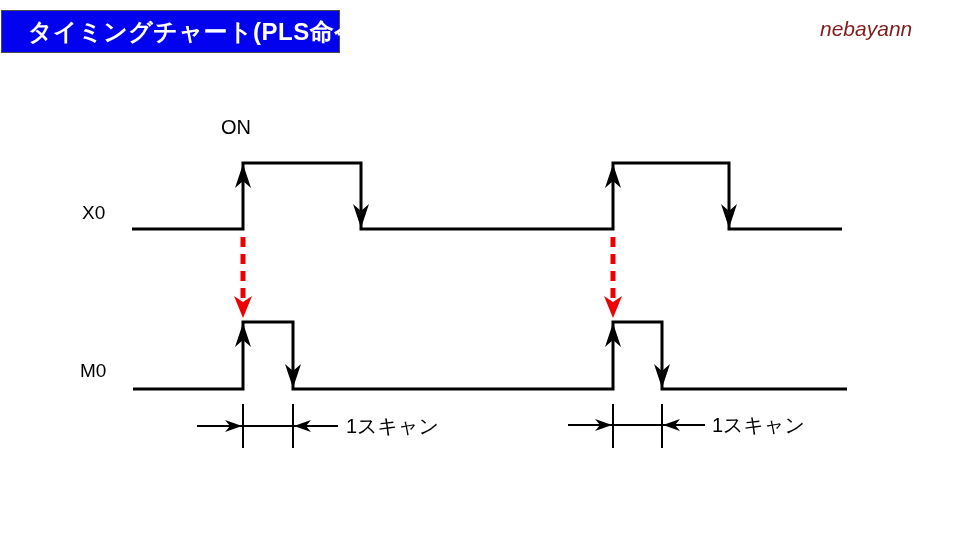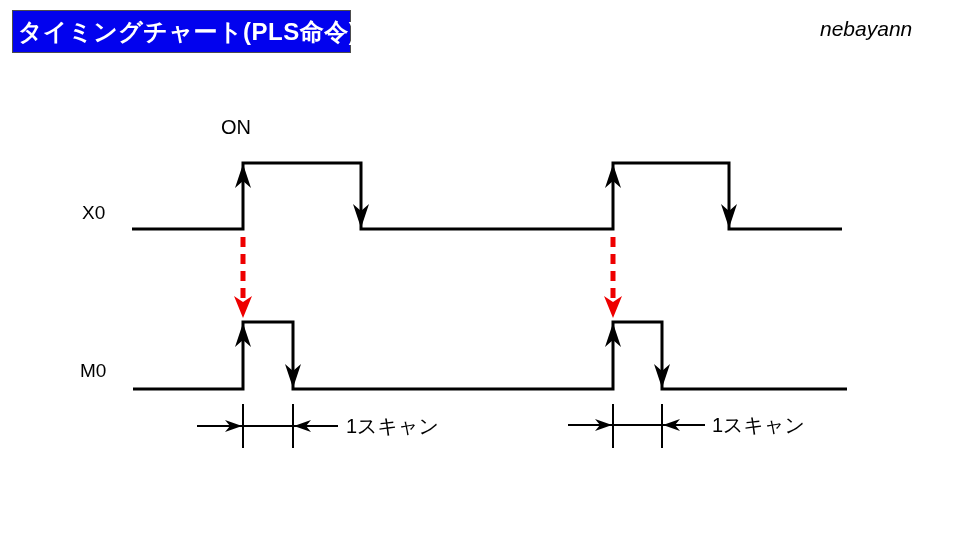--- a/index.html
+++ b/index.html
@@ -5,39 +5,39 @@
   html,body{margin:0;padding:0;}
   body{
     width:960px;height:540px;
     background:#ffffff;
     position:relative;
     overflow:hidden;
     font-family:"Liberation Sans", sans-serif;
   }
   .title-bar{
     position:absolute;
-    left:12px;top:10px;
+    left:1px;top:10px;
     width:339px;height:43px;
     background:#0202ee;
     border:1px solid #4d4d4d;
     box-sizing:border-box;
     display:flex;align-items:center;
-    padding-left:5px;
+    padding-left:26px;
   }
   .title-bar span{
     color:#ffffff;
     font-size:24px;
     font-weight:bold;
     letter-spacing:0.5px;
     white-space:nowrap;
   }
   .watermark{
     position:absolute;
     left:820px;top:17px;
-    color:#000000;
+    color:#7f1d1d;
     font-size:21px;
     font-style:italic;
     white-space:nowrap;
   }
   svg.diagram{
     position:absolute;left:0;top:0;
     width:960px;height:540px;
   }
   .wave{stroke:#000000;stroke-width:3;fill:none;}
   .edge-arrow{fill:#000000;stroke:none;}

